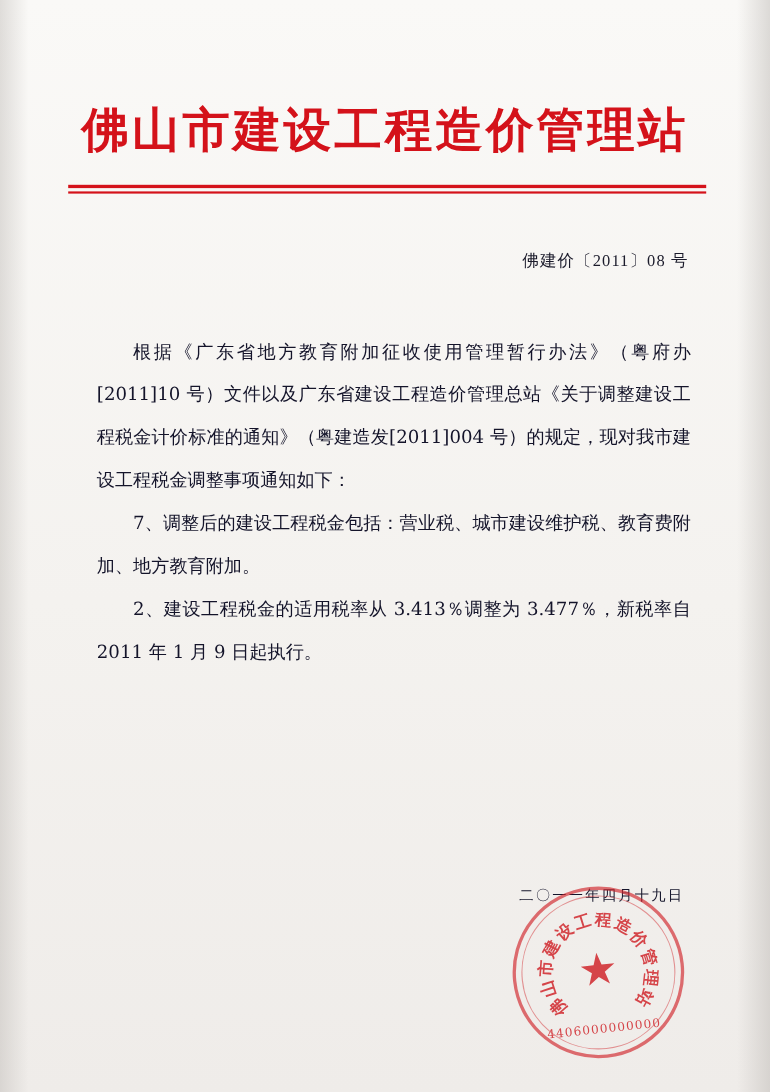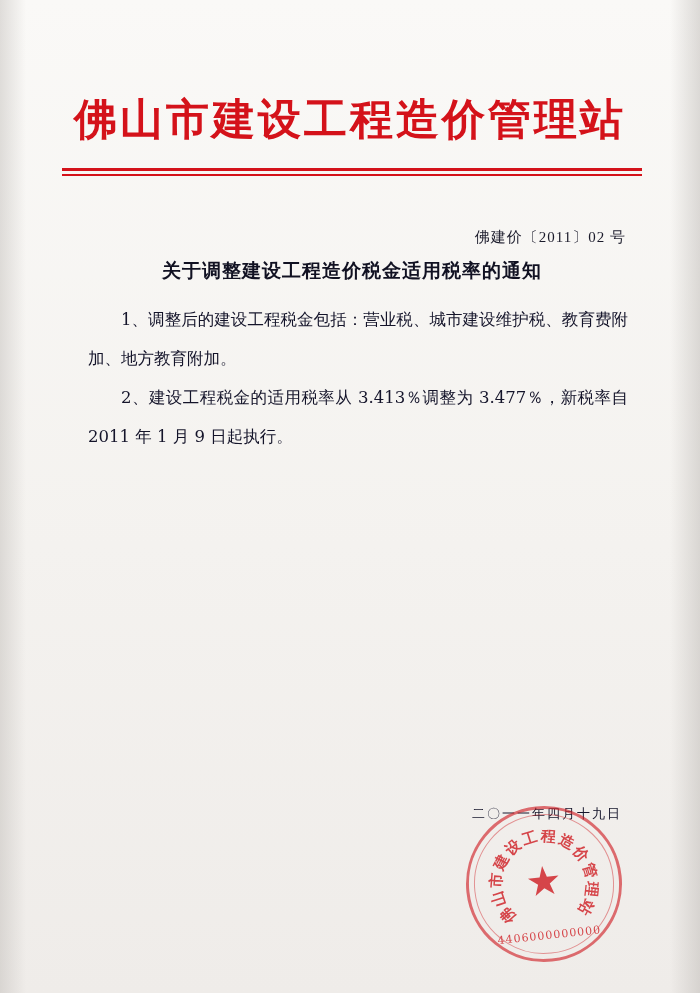--- a/index.html
+++ b/index.html
@@ -194,26 +194,26 @@
   <div class="letterhead">
     <div class="letterhead-title">佛山市建设工程造价管理站</div>
   </div>
 
   <div class="rule-wrap">
     <div class="rule-thick"></div>
     <div class="rule-gap"></div>
     <div class="rule-thin"></div>
   </div>
 
-  <div class="doc-number">佛建价〔2011〕02 号</div>
-
-  <div class="doc-title">关于调整建设工程造价税金适用税率的通知</div>
+  <div class="doc-number">佛建价〔2011〕08 号</div>
+
 
   <div class="body-text">
-    <p class="para indent">1、调整后的建设工程税金包括：营业税、城市建设维护税、教育费附加、地方教育附加。</p>
+    <p class="para indent">根据《广东省地方教育附加征收使用管理暂行办法》（粤府办[2011]10 号）文件以及广东省建设工程造价管理总站《关于调整建设工程税金计价标准的通知》（粤建造发[2011]004 号）的规定，现对我市建设工程税金调整事项通知如下：</p>
+    <p class="para indent">7、调整后的建设工程税金包括：营业税、城市建设维护税、教育费附加、地方教育附加。</p>
     <p class="para indent">2、建设工程税金的适用税率从 3.413％调整为 3.477％，新税率自 2011 年 1 月 9 日起执行。</p>
   </div>
 
   <div class="date-line">二〇一一年四月十九日</div>
 
   <div class="seal">
     <div class="seal-inner"></div>
     <div class="seal-text" id="seal-arc">
         <span style="transform: rotate(-125deg) translateY(-57px) translateX(-50%); transform-origin: 0px 0px;">佛</span>
         <span style="transform: rotate(-102.273deg) translateY(-57px) translateX(-50%); transform-origin: 0px 0px;">山</span>

